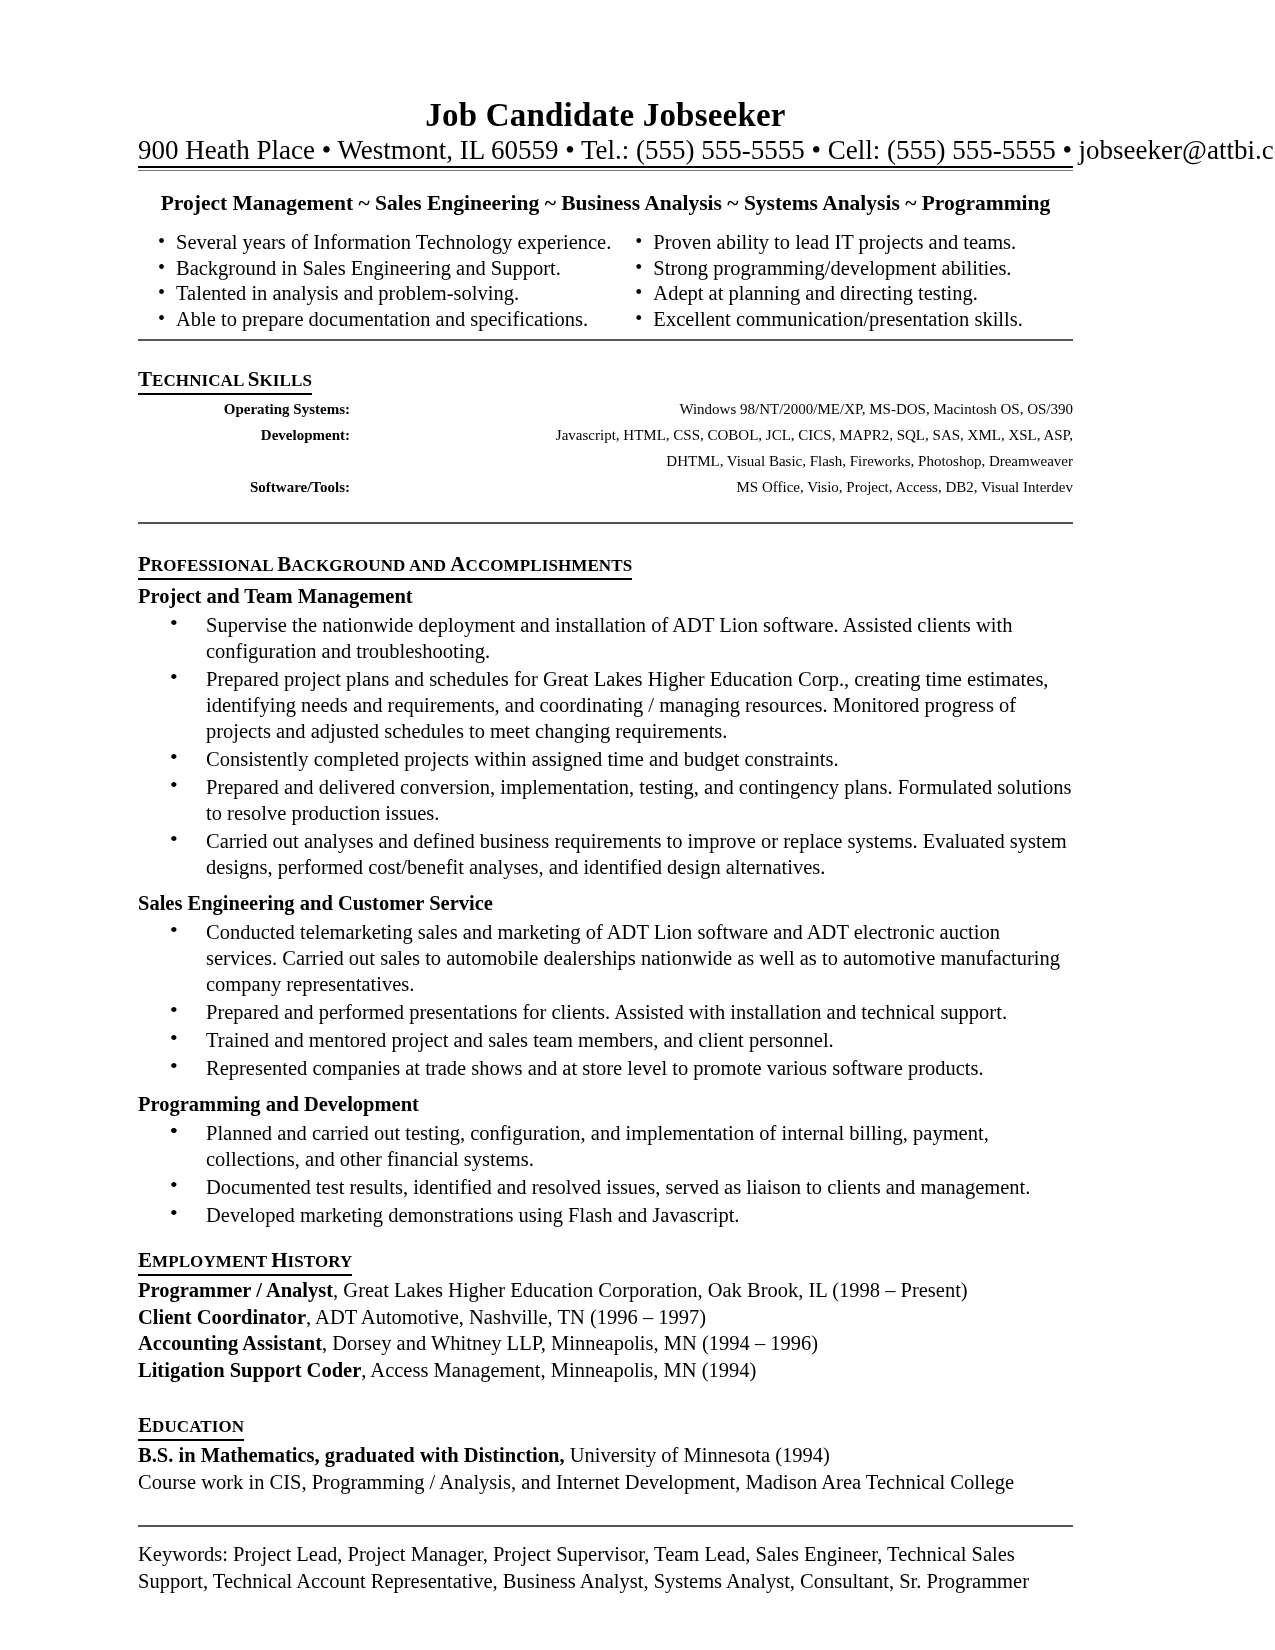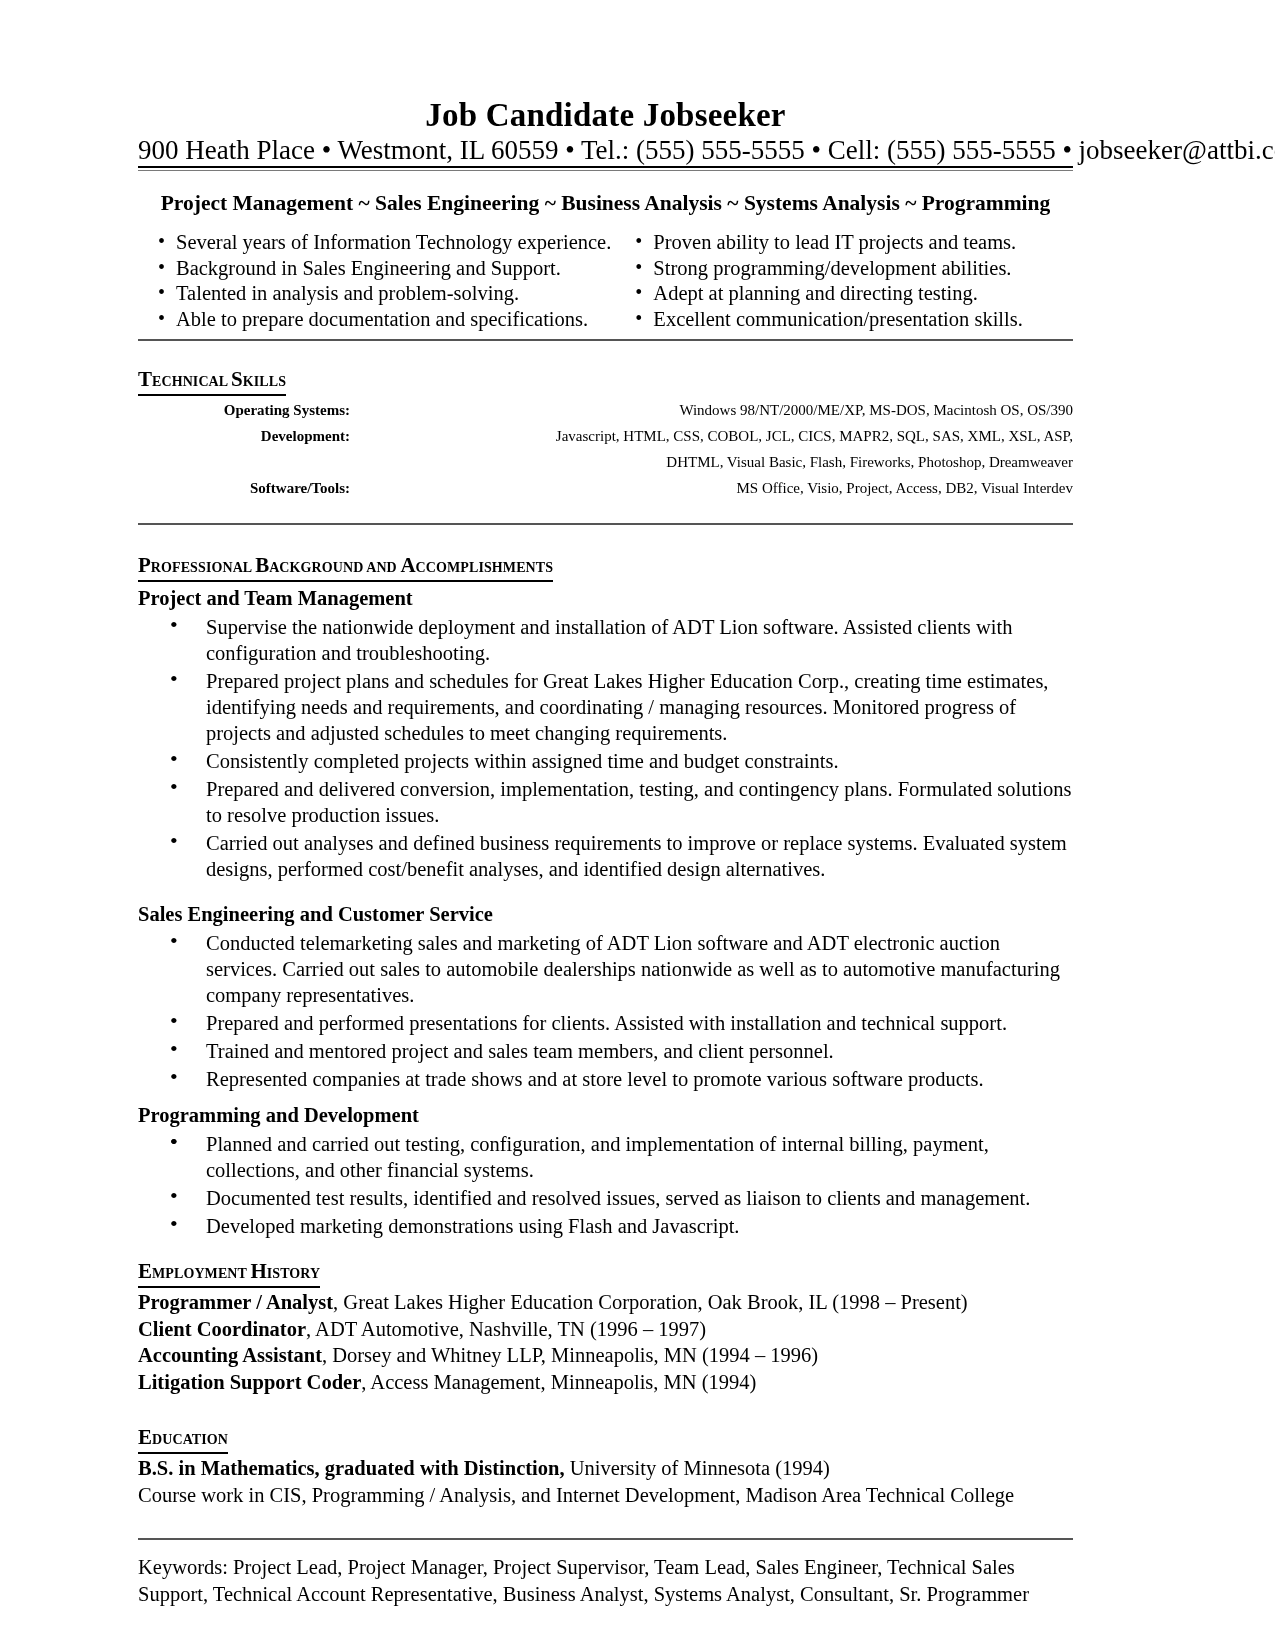--- a/index.html
+++ b/index.html
@@ -98,21 +98,21 @@
     font-weight: bold;
     display: inline-block;
     border-bottom: 2.5px solid #000;
     line-height: 25px;
     padding-bottom: 0px;
     margin-bottom: 1px;
     font-size: 21px;
   }
   .sec-head .sc-first { font-size: 21px; }
   .sec-head .sc-rest {
-    font-size: 14px;
+    font-size: 17px;
     letter-spacing: 0.1px;
   }
 
   .subhead {
     font-weight: bold;
     font-size: 20.5px;
     line-height: 27px;
     margin-top: 2px;
   }
 
@@ -256,21 +256,21 @@
       <div class="subhead">Project and Team Management</div>
       <div class="bullets">
         <div class="bullet"><span class="dot">•</span><span>Supervise the nationwide deployment and installation of ADT Lion software.  Assisted clients with configuration and troubleshooting.</span></div>
         <div class="bullet"><span class="dot">•</span><span>Prepared project plans and schedules for Great Lakes Higher Education Corp., creating time estimates, identifying needs and requirements, and coordinating / managing resources.  Monitored progress of projects and adjusted schedules to meet changing requirements.</span></div>
         <div class="bullet"><span class="dot">•</span><span>Consistently completed projects within assigned time and budget constraints.</span></div>
         <div class="bullet"><span class="dot">•</span><span>Prepared and delivered conversion, implementation, testing, and contingency plans.  Formulated solutions to resolve production issues.</span></div>
         <div class="bullet"><span class="dot">•</span><span>Carried out analyses and defined business requirements to improve or replace systems.  Evaluated system designs, performed cost/benefit analyses, and identified design alternatives.</span></div>
       </div>
 
       
-      <div class="subhead" style="margin-top:19px;">Sales Engineering and Customer Service</div>
+      <div class="subhead" style="margin-top:10px;">Sales Engineering and Customer Service</div>
       <div class="bullets">
         <div class="bullet"><span class="dot">•</span><span>Conducted telemarketing sales and marketing of ADT Lion software and ADT electronic auction services.  Carried out sales to automobile dealerships nationwide as well as to automotive manufacturing company representatives.</span></div>
         <div class="bullet"><span class="dot">•</span><span>Prepared and performed presentations for clients.  Assisted with installation and technical support.</span></div>
         <div class="bullet"><span class="dot">•</span><span>Trained and mentored project and sales team members, and client personnel.</span></div>
         <div class="bullet"><span class="dot">•</span><span>Represented companies at trade shows and at store level to promote various software products.</span></div>
       </div>
 
       
       <div class="subhead" style="margin-top:10px;">Programming and Development</div>
       <div class="bullets">

